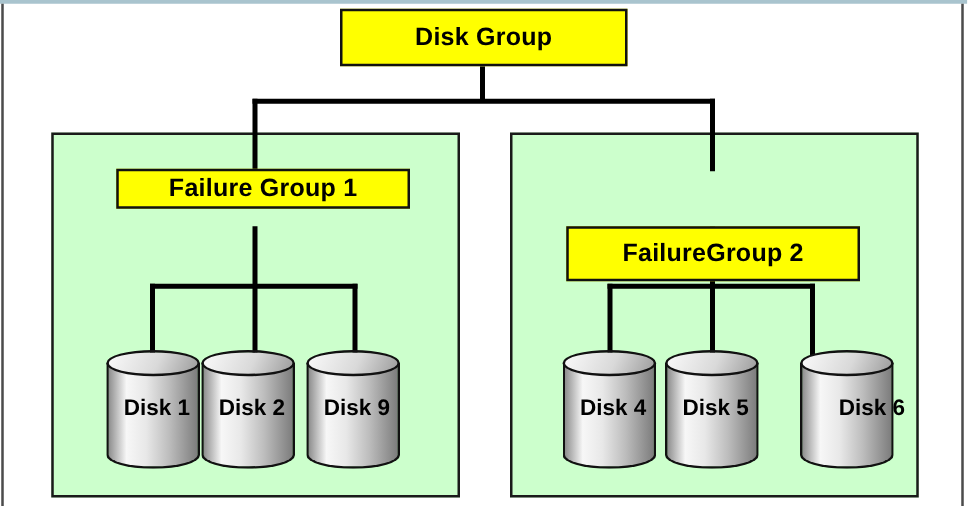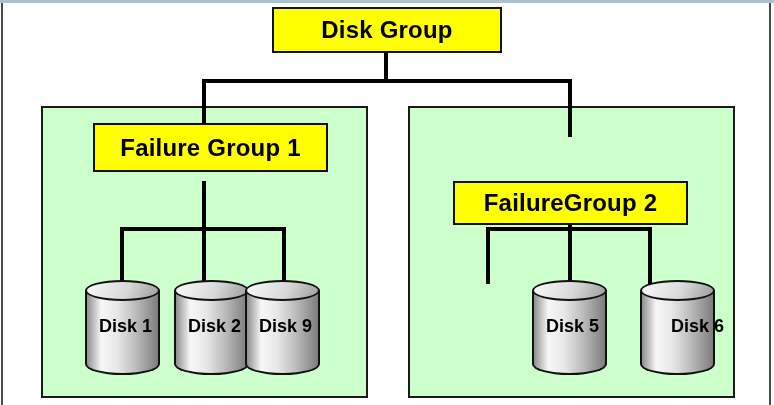--- a/index.html
+++ b/index.html
@@ -21,26 +21,26 @@
   
   .node {
     position: absolute;
     background: #ffff00;
     border: 2px solid #111;
     box-sizing: border-box;
     display: flex;
     align-items: center;
     justify-content: center;
     font-weight: bold;
-    font-size: 24px;
+    font-size: 20px;
     letter-spacing: 0.2px;
     z-index: 4;
   }
   #disk-group { left: 272px; top: 7px;   width: 230px; height: 46px; }
-  #fg1        { left: 93px;  top: 123px; width: 235px; height: 49px; }
+  #fg1        { left: 93px;  top: 135px; width: 235px; height: 32px; }
   #fg2        { left: 453px; top: 137px; width: 235px; height: 44px; margin-top: 44px; }
 
   
   .panel {
     position: absolute;
     top: 106px;
     width: 327px;
     height: 292px;
     background: #ccffcc;
     border: 2px solid #1a1a1a;
@@ -62,21 +62,21 @@
   #l1-a      { left: 120px; top: 227px; width: 4px;   height: 57px;  }
   #l1-c      { left: 282px; top: 227px; width: 4px;   height: 57px;  }
 
   #l2-center { left: 568px; top: 181px; width: 4px;   height: 103px; }
   #l2-h      { left: 486px; top: 227px; width: 166px; height: 4px;   }
   #l2-a      { left: 486px; top: 227px; width: 4px;   height: 57px;  }
   #l2-c      { left: 648px; top: 227px; width: 4px;   height: 57px;  }
 
   
   .disk { position: absolute; top: 280px; width: 81px; height: 95px; z-index: 5; }
-  #d1 { left: 85px; }  #d2 { left: 174px; } #d3 { left: 245px; }
+  #d1 { left: 85px; }  #d2 { left: 161px; } #d3 { left: 245px; }
   #d4 { left: 450px; } #d5 { left: 532px; text-decoration: underline; } #d6 { left: 640px; padding-left: 34px; }
 
   .cyl-body {
     position: absolute; left: 0; top: 10px; width: 75px; height: 85px;
     box-sizing: border-box;
     border: 2px solid #111; border-top: none;
     border-radius: 0 0 37px 37px / 0 0 11px 11px;
     background: linear-gradient(90deg, #8e8e8e 0%, #f7f7f7 20%, #e8e8e8 42%, #bdbdbd 68%, #7d7d7d 100%);
   }
   .cyl-top {
@@ -132,20 +132,25 @@
     <div class="cyl-body"></div>
     <div class="cyl-top"></div>
     <div class="disk-label">Disk 2</div>
   </div>
   <div class="disk" id="d3">
     <div class="cyl-body"></div>
     <div class="cyl-top"></div>
     <div class="disk-label">Disk 9</div>
   </div>
 
+  <div class="disk" id="d4">
+    <div class="cyl-body"></div>
+    <div class="cyl-top"></div>
+    <div class="disk-label">Disk 4</div>
+  </div>
   <div class="disk" id="d5">
     <div class="cyl-body"></div>
     <div class="cyl-top"></div>
     <div class="disk-label">Disk 5</div>
   </div>
   <div class="disk" id="d6">
     <div class="cyl-body"></div>
     <div class="cyl-top"></div>
     <div class="disk-label">Disk 6</div>
   </div>

